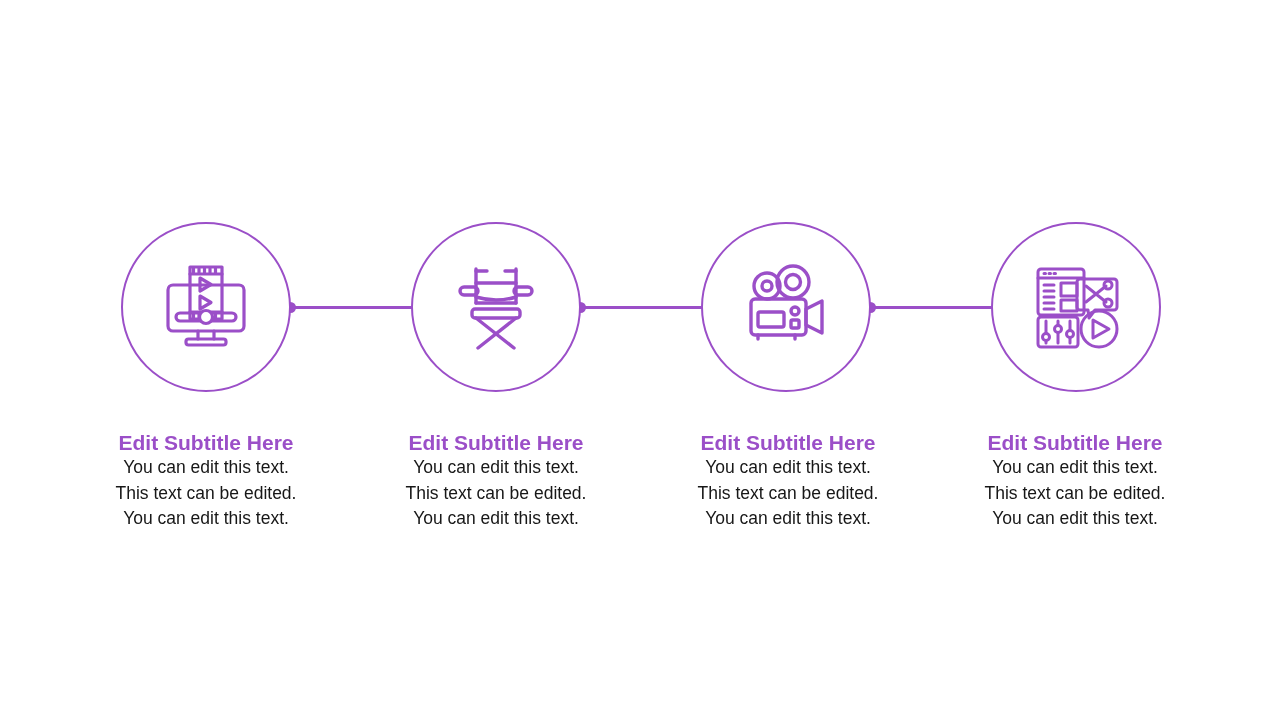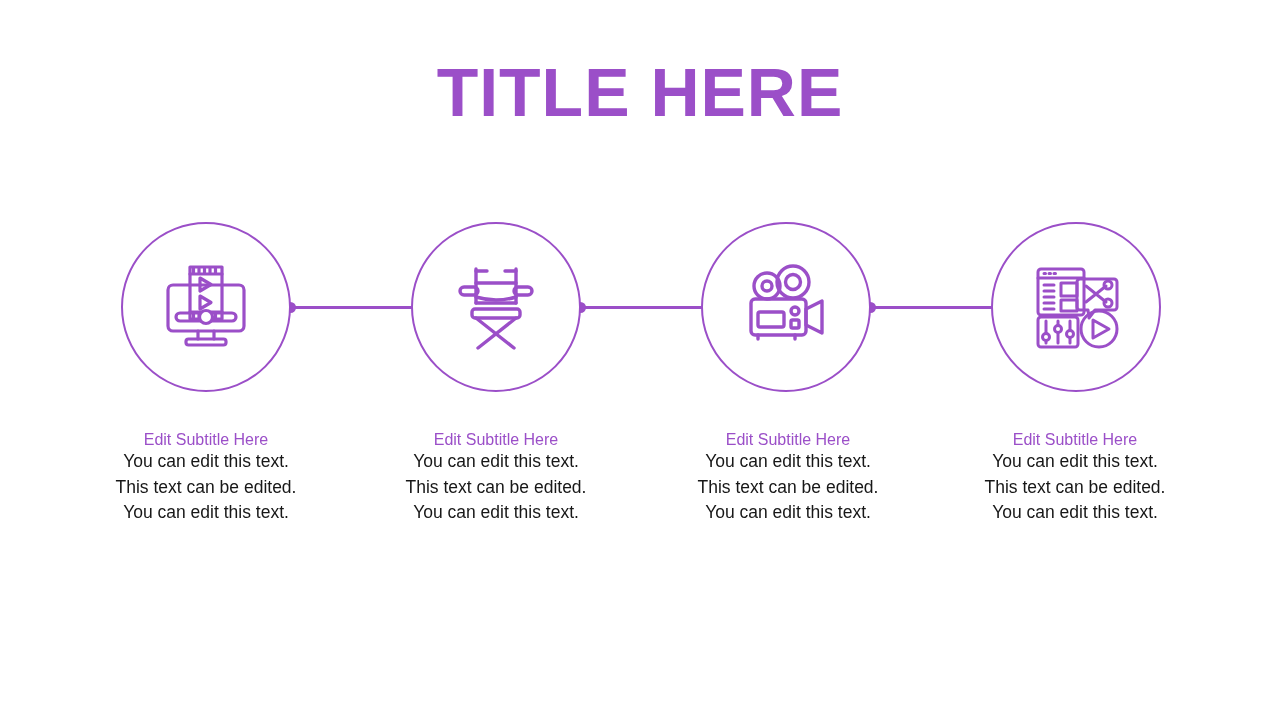--- a/index.html
+++ b/index.html
@@ -71,39 +71,38 @@
   }
   .node-icon svg { display:block; width:96px; height:96px; }
 
   
   .col {
     position:absolute;
     width:260px;
     text-align:center;
   }
   .col-subtitle {
-    font-size:16px;
-    font-weight:normal;
+    font-size:21px;
+    font-weight:bold;
     color:#9b4fc8;
     line-height:1.2;
     white-space:nowrap;
   }
   .col-body {
     font-size:17.5px;
     color:#171717;
     line-height:1.45;
   }
   .col-body div { white-space:nowrap; }
 </style>
 </head>
 <body>
 
 <div class="slide">
 
-  <div class="title">TITLE HERE</div>
 
   <div class="process">
 
     <div class="connector-layer">
       <div class="conn-line" style="left:290px; width:130px;"></div>
       <div class="conn-line" style="left:580px; width:130px;"></div>
       <div class="conn-line" style="left:870px; width:130px;"></div>
 
       <div class="conn-dot" style="left:285px;"></div>
       <div class="conn-dot" style="left:415px;"></div>

